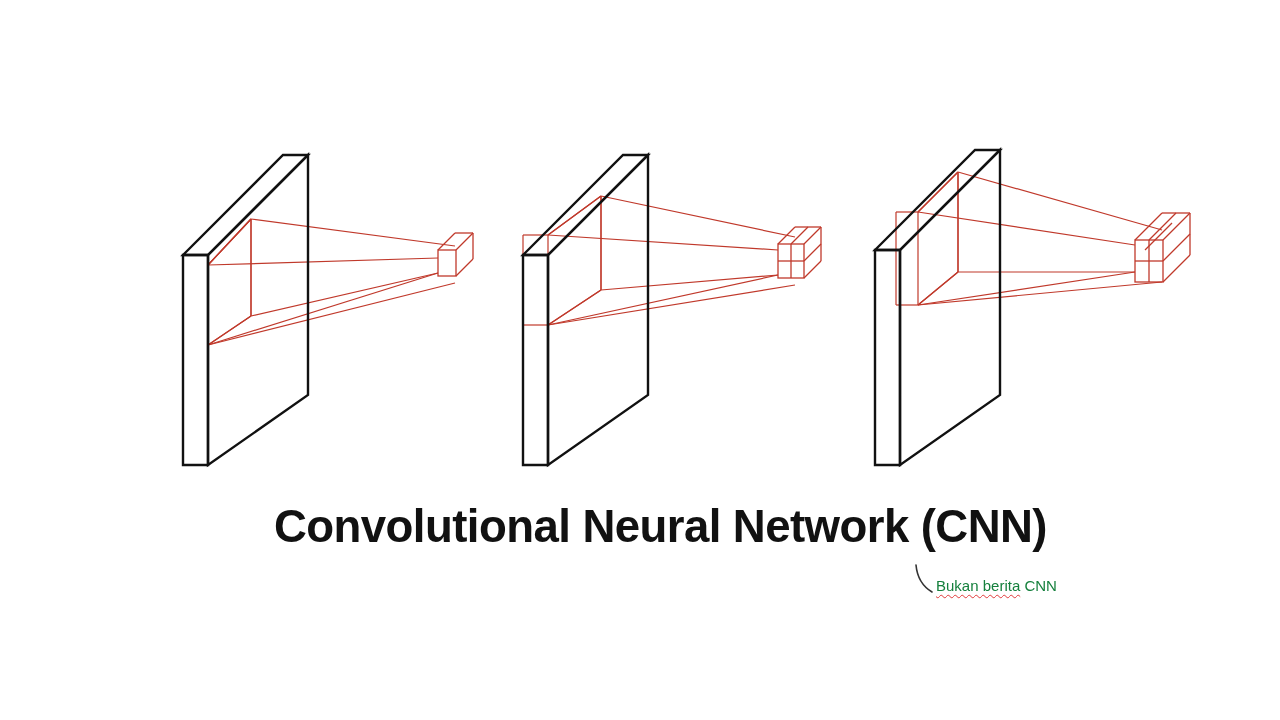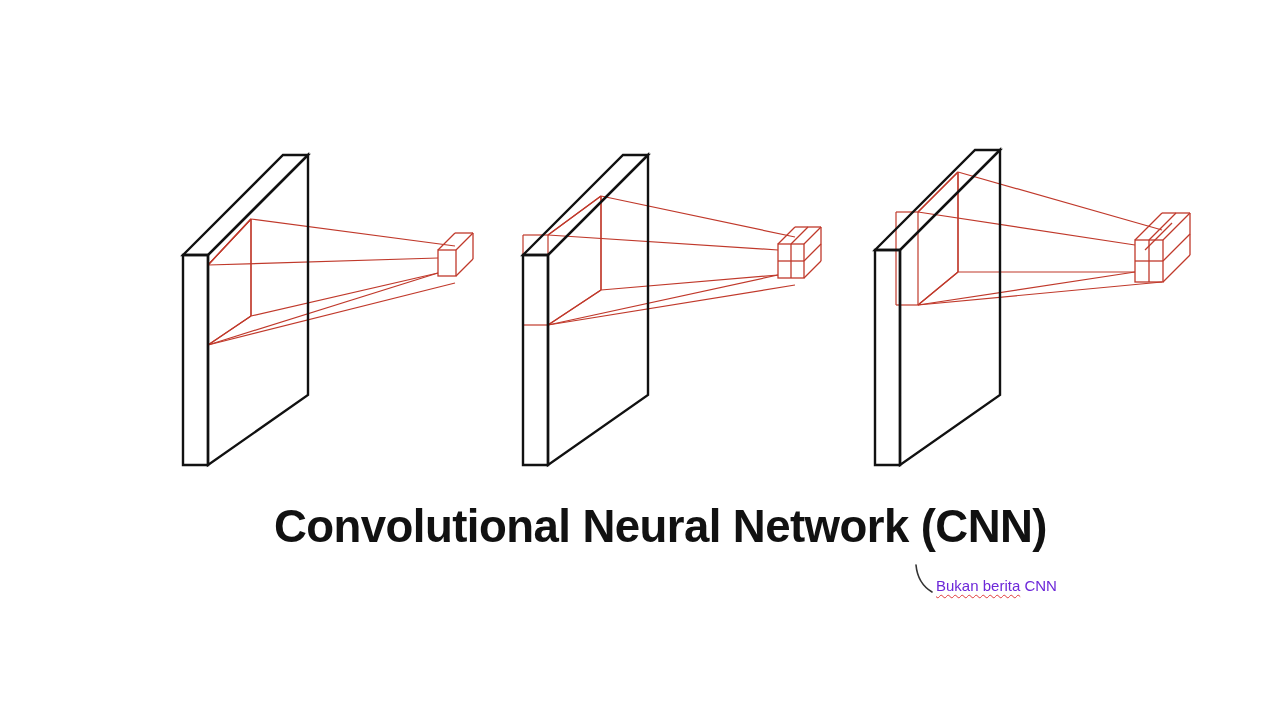--- a/index.html
+++ b/index.html
@@ -50,21 +50,21 @@
     transform: scaleX(0.97);
     transform-origin: center;
   }
   .annotation {
     position: absolute;
     left: 936px;
     top: 578px;
     font-family: "Liberation Sans", sans-serif;
     font-size: 15px;
     font-weight: normal;
-    color: #6d28d9;
+    color: #15803d;
     white-space: nowrap;
     line-height: 1;
   }
   .annotation .spelled {
     text-decoration: underline;
     text-decoration-style: wavy;
     text-decoration-color: #e03a3a;
     text-decoration-thickness: 1px;
     text-underline-offset: 3px;
   }

